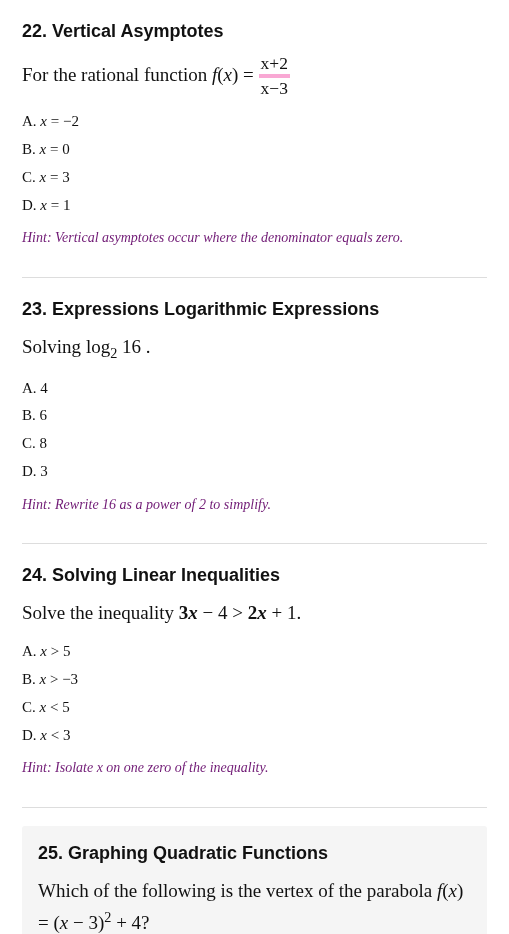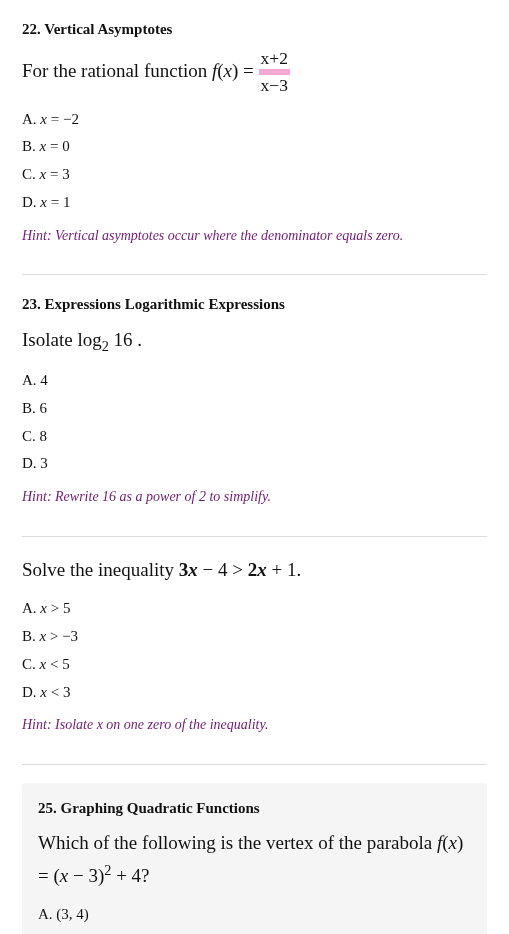--- a/index.html
+++ b/index.html
@@ -10,23 +10,23 @@
       color: #111;
       width: 509px;
       min-height: 934px;
       padding: 18px 22px 18px 22px;
       line-height: 1.55;
     }
     .question-block {
       margin-bottom: 28px;
     }
     .question-title {
-      font-family: Liberation Serif, serif;
+      font-family: Liberation Sans, sans-serif;
       font-weight: bold;
-      font-size: 15px;
+      font-size: 18px;
       margin-bottom: 8px;
     }
     .question-body {
       font-size: 19px;
       margin-bottom: 10px;
       line-height: 1.6;
     }
     .options {
       margin-bottom: 8px;
       line-height: 1.85;
@@ -58,21 +58,21 @@
     }
     .fraction {
       display: inline-flex;
       flex-direction: column;
       align-items: center;
       vertical-align: middle;
       font-size: 0.92em;
       line-height: 1.1;
     }
     .fraction .numerator {
-      border-bottom: 6px solid #f9a8d4;
+      border-bottom: 4px solid #f9a8d4;
       padding: 0 2px 1px 2px;
     }
     .fraction .denominator {
       padding: 1px 2px 0 2px;
     }
   </style>
 </head>
 <body>
 
 <div class="question-block">
@@ -98,36 +98,40 @@
 </div>
 
 <hr class="divider">
 
 <div class="question-block">
   <div class="question-title">
     <span>23.</span>
     <span>Expressions Logarithmic Expressions</span>
   </div>
   <div class="question-body math">
-    <span>Isolate </span>
+    <span>Solving </span>
     <span>log<sub>2</sub> 16</span>
     <span>.</span>
   </div>
   <div class="options">
     <div class="option-item">A. 4</div>
     <div class="option-item">B. 6</div>
     <div class="option-item">C. 8</div>
     <div class="option-item">D. 3</div>
   </div>
   <div class="hint">Hint: Rewrite 16 as a power of 2 to simplify.</div>
 </div>
 
 <hr class="divider">
 
 <div class="question-block">
+  <div class="question-title">
+    <span>24.</span>
+    <span>Solving Linear Inequalities</span>
+  </div>
   <div class="question-body math">
     Solve the inequality <strong>3<em>x</em></strong> − 4 &gt; <strong>2<em>x</em></strong> + 1.
   </div>
   <div class="options">
     <div class="option-item math">A. <em>x</em> &gt; 5</div>
     <div class="option-item math">B. <em>x</em> &gt; −3</div>
     <div class="option-item math">C. <em>x</em> &lt; 5</div>
     <div class="option-item math">D. <em>x</em> &lt; 3</div>
   </div>
   <div class="hint">Hint: Isolate x on one zero of the inequality.</div>

